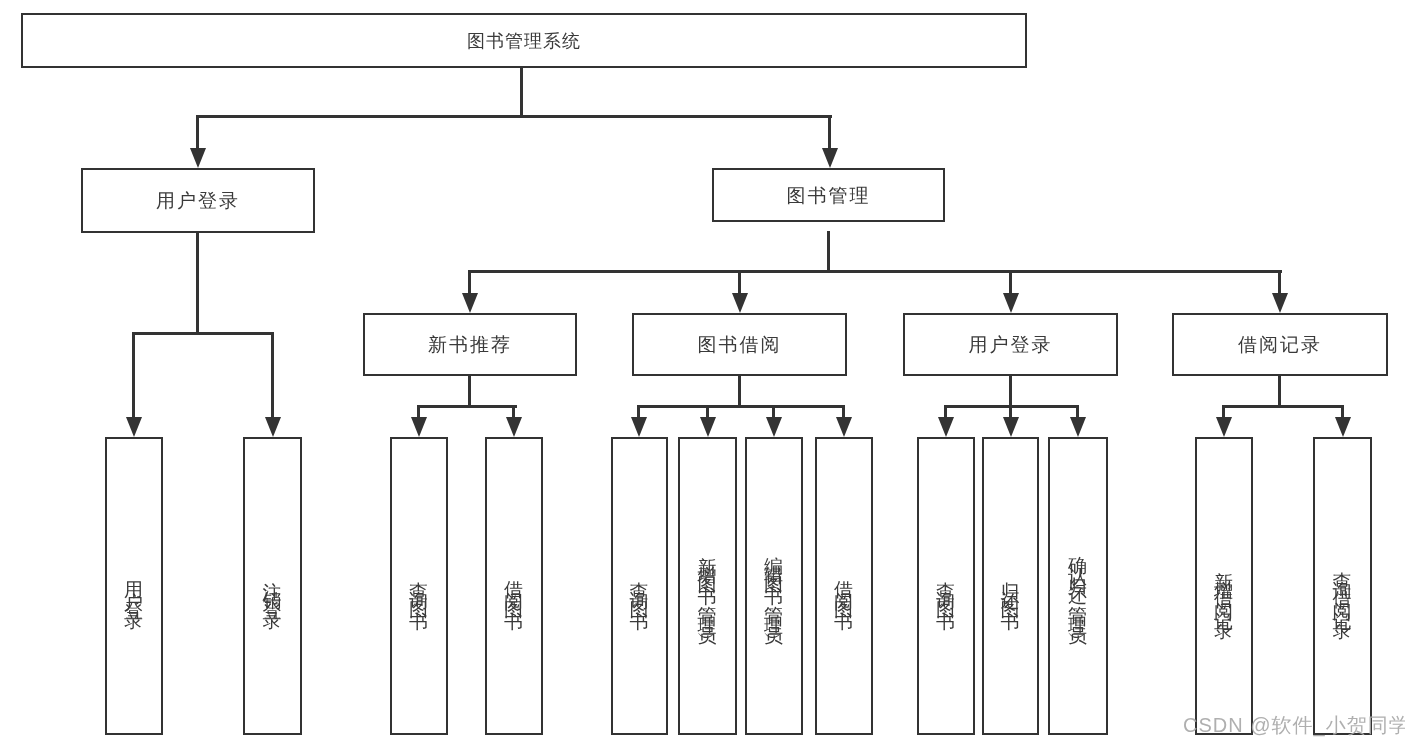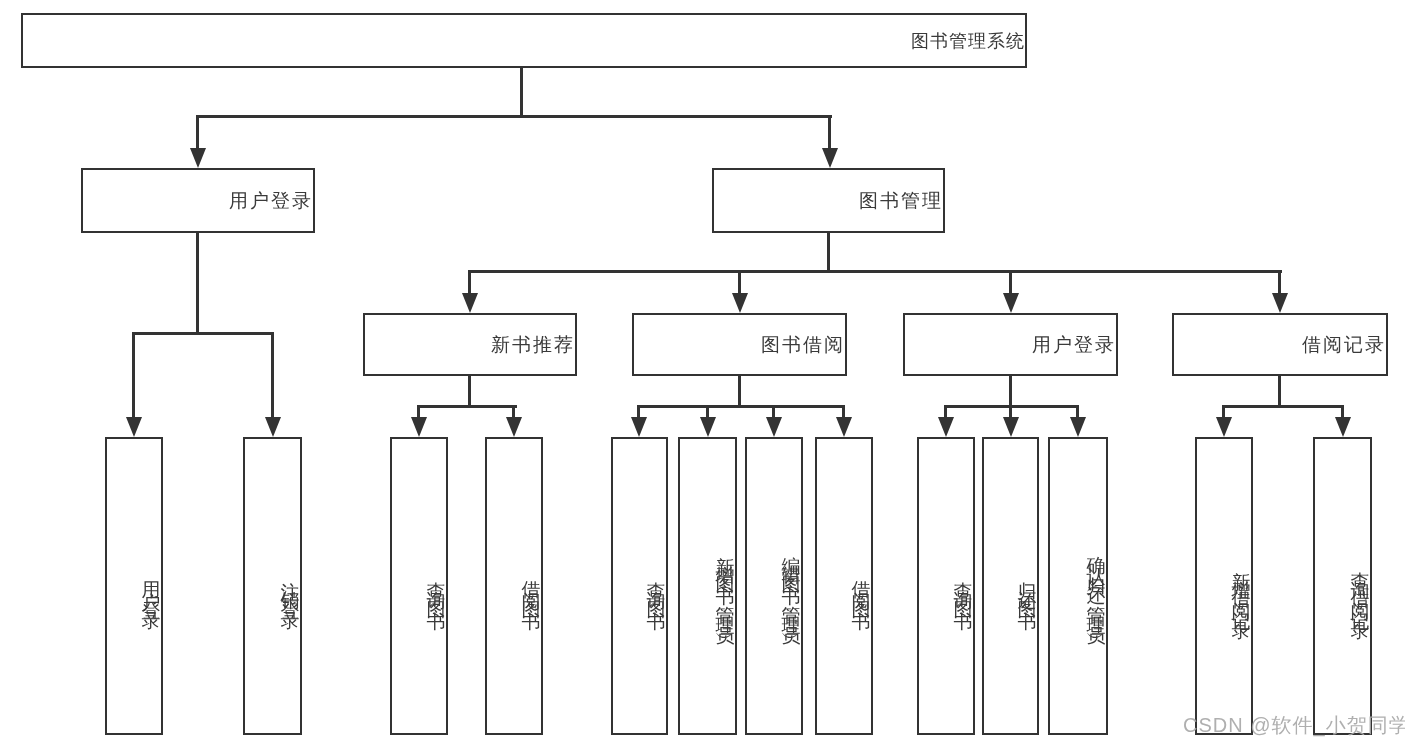--- a/index.html
+++ b/index.html
@@ -9,21 +9,21 @@
     --background:#ffffff;
   }
   html,body{margin:0;padding:0;background:var(--background);}
   .canvas{
     position:relative;width:1405px;height:747px;background:var(--background);
     font-family:"Liberation Sans", sans-serif;color:var(--text);overflow:hidden;
   }
   
   .box{
     position:absolute;box-sizing:border-box;border:2.5px solid var(--line);
-    background:#fff;display:flex;align-items:center;justify-content:flex-end;
+    background:#fff;display:flex;align-items:center;justify-content:center;
   }
   .box .lbl{
     font-size:19px;letter-spacing:2px;line-height:1;color:var(--text);white-space:nowrap;
   }
   .root .lbl{font-size:18px;letter-spacing:1px;}
   .leaf .lbl{
     writing-mode:vertical-rl;text-orientation:mixed;letter-spacing:10px;
     font-size:19px;line-height:1;white-space:nowrap;
   }
   
@@ -50,21 +50,21 @@
   </div>
 
   <div class="vl" style="left:520px;top:66px;height:51px;"></div>
   <div class="hl" style="left:196px;top:115px;width:636px;"></div>
   <div class="ar" style="left:196px;top:117px;height:31px;"></div>
   <div class="ar" style="left:828px;top:117px;height:31px;"></div>
 
   <div class="box" style="left:81px;top:168px;width:234px;height:65px;">
     <span class="lbl">用户登录</span>
   </div>
-  <div class="box" style="left:712px;top:168px;width:233px;height:65px;">
+  <div class="box" style="left:712px;top:168px;width:233px;height:54px;">
     <span class="lbl">图书管理</span>
   </div>
 
   <div class="vl" style="left:196px;top:231px;height:103px;"></div>
   <div class="hl" style="left:132px;top:332px;width:142px;"></div>
   <div class="ar" style="left:132px;top:334px;height:83px;"></div>
   <div class="ar" style="left:271px;top:334px;height:83px;"></div>
 
   <div class="vl" style="left:827px;top:231px;height:42px;"></div>
   <div class="hl" style="left:468px;top:270px;width:814px;"></div>

